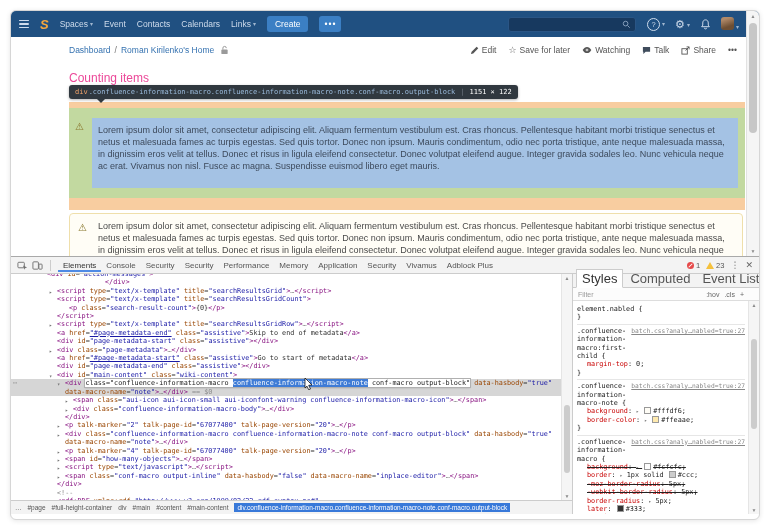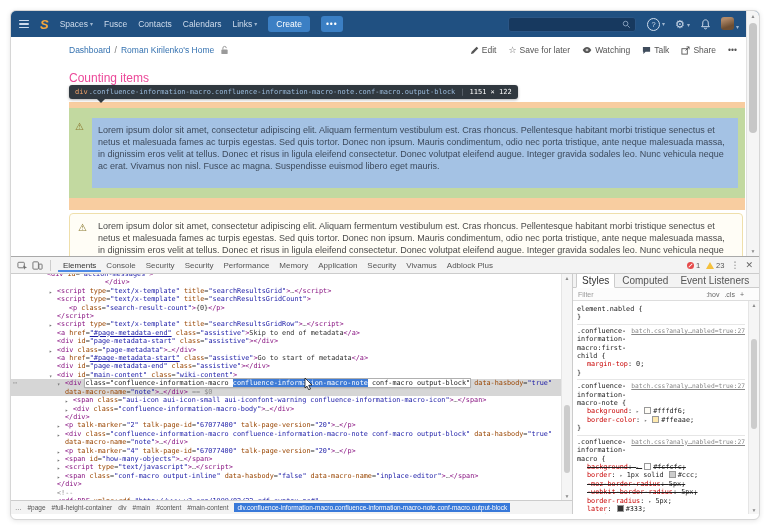--- a/index.html
+++ b/index.html
@@ -73,21 +73,21 @@
   .editbox{background:#fff;box-shadow:0 0 0 1px #b0b0b0,0 1px 2px rgba(0,0,0,.25);color:#222;}
   .hl{background:#3e7bd6;color:#fff;}
   .dt-left-scroll{position:absolute;right:0;top:0;width:10px;bottom:14px;background:#f5f5f5;border-left:1px solid #e5e5e5;}
   .dt-left-scroll .thumb{position:absolute;left:2px;right:2px;top:58%;height:30%;background:#ccc;border-radius:3px;}
   .dt-crumbs{position:absolute;left:0;bottom:0;height:14px;width:562px;background:#f3f3f3;border-top:1px solid #ccc;display:flex;align-items:center;font-size:6.5px;color:#555;padding:0 4px;gap:6px;white-space:nowrap;overflow:hidden;box-sizing:border-box;}
   .crumb{cursor:pointer;}
   .crumb.active{background:#3879d9;color:#fff;padding:1px 3px;}
   .cursor-ptr{position:absolute;left:293px;top:104px;z-index:40;}
   
   .dt-right{position:absolute;left:562px;top:0;right:0;bottom:0;background:#fff;}
-  .dt-right-tabs{height:14px;background:#f3f3f3;border-bottom:1px solid #ccc;display:flex;align-items:flex-end;font-size:10px;color:#555;padding:0 3px;gap:2px;box-sizing:border-box;}
+  .dt-right-tabs{height:14px;background:#f3f3f3;border-bottom:1px solid #ccc;display:flex;align-items:flex-end;font-size:13px;color:#555;padding:0 3px;gap:2px;box-sizing:border-box;}
   .sr-tab{padding:1px 5px;cursor:pointer;white-space:nowrap;}
   .sr-tab.active{background:#fff;border:1px solid #ccc;border-bottom:1px solid #fff;margin-bottom:-1px;color:#333;}
   .filter-row{height:13px;background:#fcfcfc;border-bottom:1px solid #ddd;font-size:7px;color:#9a9a9a;display:flex;align-items:center;padding:0 5px;gap:5px;box-sizing:border-box;}
   .filter-tools{margin-left:auto;color:#666;display:flex;gap:5px;margin-right:10px;}
   .rules{position:absolute;left:0;top:27px;right:10px;bottom:0;overflow:hidden;font-family:"DejaVu Sans Mono",monospace;font-size:6.8px;line-height:8.4px;padding:2px 4px;color:#222;}
   .rule{border-bottom:1px solid #e6e6e6;padding:2px 0;}
   .rule:last-child{border-bottom:none;}
   .rule-head{display:flex;align-items:flex-start;}
   .sel-text{flex:1;word-break:break-all;}
   .css-link{color:#888;text-decoration:underline;white-space:nowrap;font-size:6.3px;margin-left:4px;cursor:pointer;}
@@ -107,21 +107,21 @@
 
   <div class="nav">
     <span class="burger">
         <i></i>
         <i></i>
         <i></i>
       </span>
     <span class="logo">S</span>
     <span id="nav-menu" style="display:flex;gap:11px;">
         <span class="nav-item">Spaces<span class="caret">▾</span></span>
-        <span class="nav-item">Fusce</span>
+        <span class="nav-item">Event</span>
         <span class="nav-item">Contacts</span>
         <span class="nav-item">Calendars</span>
         <span class="nav-item">Links<span class="caret">▾</span></span>
       </span>
     <span class="create-btn">Create</span>
     <span class="more-btn">•••</span>
     <span class="searchbox">
       <svg width="9" height="9" viewBox="0 0 10 10">
           <circle cx="4" cy="4" r="2.6" fill="none" stroke="#8fa7c4" stroke-width="1"></circle>
           <path d="M6.1 6.1l2.5 2.5" stroke="#8fa7c4" stroke-width="1"></path>

